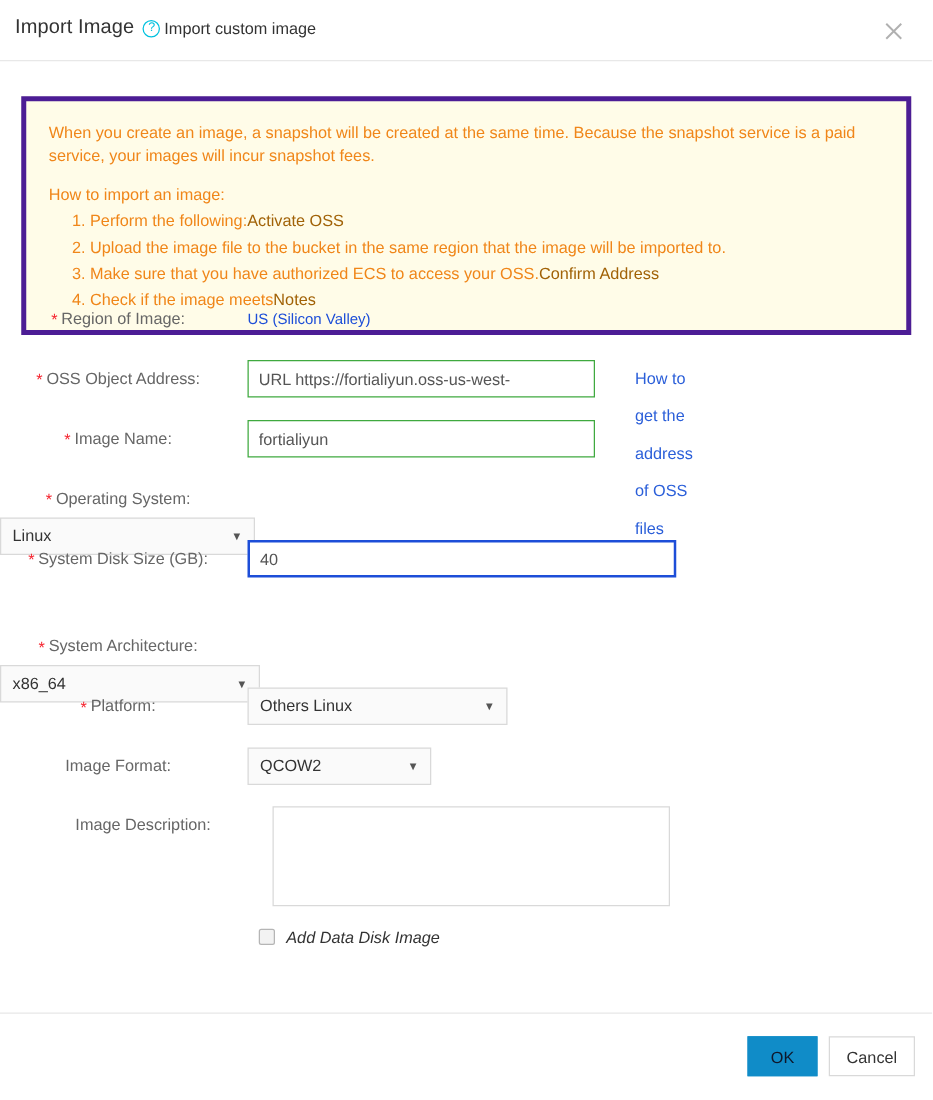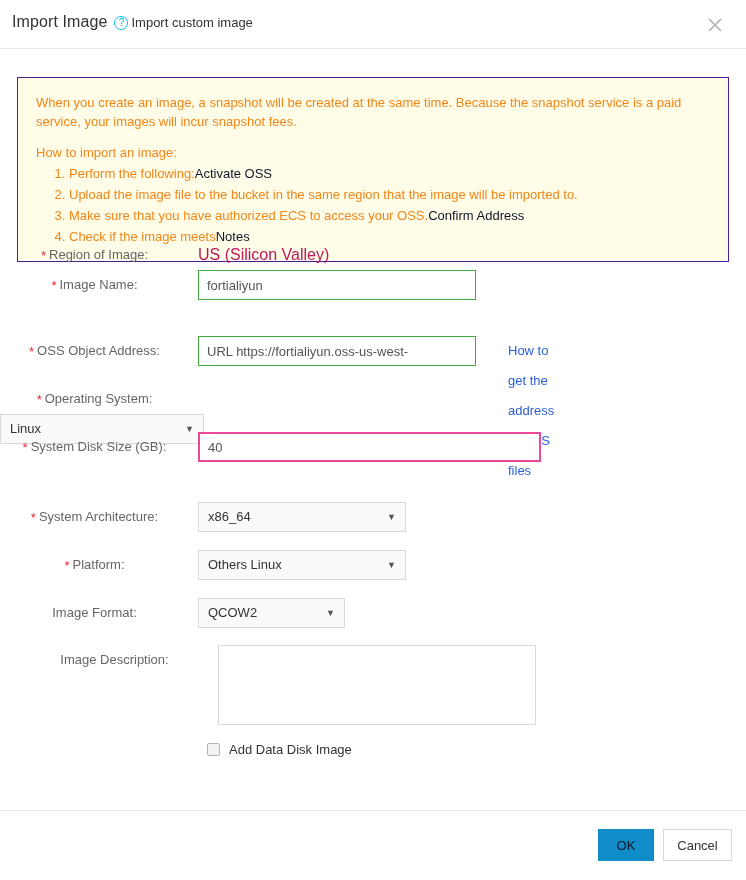--- a/index.html
+++ b/index.html
@@ -54,36 +54,36 @@
     width: 30px; height: 30px;
     cursor: pointer;
   }
   .close-btn svg { display: block; }
 
   
   .notice {
     position: absolute; left: 17px; top: 77px;
     width: 712px;
     background: #fffce8;
-    border: 1px solid #4c1d95;
+    border: 4px solid #4c1d95;
     padding: 15px 18px 14px 18px;
     color: #f08619;
     font-size: 13px;
     line-height: 19px;
   }
   .notice p { margin: 0; }
   .notice .para1 { margin-bottom: 12px; }
   .notice ol {
     margin: 1px 0 0 0;
     padding-left: 33px;
     list-style: decimal;
   }
   .notice ol li { margin: 0; padding: 1px 0; }
   .notice a {
-    color: #0f172a; text-decoration: none;
+    color: #a16207; text-decoration: none;
   }
 
   
   .form {
     position: absolute; left: 0; top: 240px;
     width: 746px;
   }
   .row {
     position: relative;
     display: flex;
@@ -99,35 +99,35 @@
     white-space: nowrap;
   }
   .req {
     color: #f5222d;
     margin-right: 3px;
     font-size: 13px;
     position: relative; top: 1px;
   }
   .ctl { position: relative; }
   .static-val {
-    font-size: 16px; color: #be185d;
+    font-size: 12px; color: #1d4ed8;
     line-height: 30px;
   }
   input.txt {
     height: 30px;
     border: 1px solid #3fa93f;
     background: #ffffff;
     font-size: 13px;
     color: #555555;
     padding: 0 8px;
     font-family: "Liberation Sans", sans-serif;
     outline: none;
   }
   input.txt.focused {
-    border: 2px solid #ec4899;
+    border: 2px solid #1d4ed8;
   }
   .sel {
     height: 30px;
     border: 1px solid #d9d9d9;
     background: #fafafa;
     font-size: 13px;
     color: #333333;
     line-height: 28px;
     padding: 0 9px;
     position: relative;
@@ -157,21 +157,21 @@
     border: 1px solid #d9d9d9;
     background: #ffffff;
     resize: none;
     outline: none;
     font-size: 13px;
     color: #333333;
     font-family: "Liberation Sans", sans-serif;
     padding: 5px 8px;
   }
   .check-row {
-    display: flex; align-items: center;
+    display: flex; align-items: center; font-style: italic;
   }
   .cbox {
     width: 13px; height: 13px;
     border: 1px solid #b5b5b5;
     background: #f2f2f2;
     display: inline-block;
     border-radius: 2px;
     cursor: pointer;
   }
   .cbox-label {
@@ -243,53 +243,53 @@
 
   <div class="form">
 
     <div class="row" style="height:30px;">
       <div class="lbl"><span class="req">*</span><span>Region of Image:</span></div>
       <div class="ctl">
         <div class="static-val">US (Silicon Valley)</div>
       </div>
     </div>
 
+    <div class="row" style="height:48px;margin-top:18px;">
+      <div class="lbl"><span class="req">*</span><span>OSS Object Address:</span></div>
+      <div class="ctl">
+        <input class="txt" style="width: 278px;" type="text" value="URL https://fortialiyun.oss-us-west-">
+        <a class="side-link" style="left:310px; top:0;" href="#">How to get the address of OSS files</a>
+      </div>
+    </div>
+
     <div class="row" style="height:48px;">
       <div class="lbl"><span class="req">*</span><span>Image Name:</span></div>
       <div class="ctl">
         <input class="txt" style="width: 278px;" type="text" value="fortialiyun">
-      </div>
-    </div>
-
-    <div class="row" style="height:48px;margin-top:18px;">
-      <div class="lbl"><span class="req">*</span><span>OSS Object Address:</span></div>
-      <div class="ctl">
-        <input class="txt" style="width: 278px;" type="text" value="URL https://fortialiyun.oss-us-west-">
-        <a class="side-link" style="left:310px; top:0;" href="#">How to get the address of OSS files</a>
       </div>
     </div>
 
     <div class="row" style="height:48px;flex-direction:column;">
       <div class="lbl"><span class="req">*</span><span>Operating System:</span></div>
       <div class="ctl">
         <div class="sel" style="width:204px;">
           <span>Linux</span>
           <span class="caret">▼</span>
         </div>
       </div>
     </div>
 
     <div class="row" style="height:70px;">
       <div class="lbl"><span class="req">*</span><span>System Disk Size (GB):</span></div>
       <div class="ctl">
         <input class="txt focused" style="width: 343px;" type="text" value="40">
       </div>
     </div>
 
-    <div class="row" style="height:48px;">
+    <div class="row" style="height:48px;flex-direction:column;">
       <div class="lbl"><span class="req">*</span><span>System Architecture:</span></div>
       <div class="ctl">
         <div class="sel" style="width:208px;">
           <span>x86_64</span>
           <span class="caret">▼</span>
         </div>
       </div>
     </div>
 
     <div class="row" style="height:48px;">

